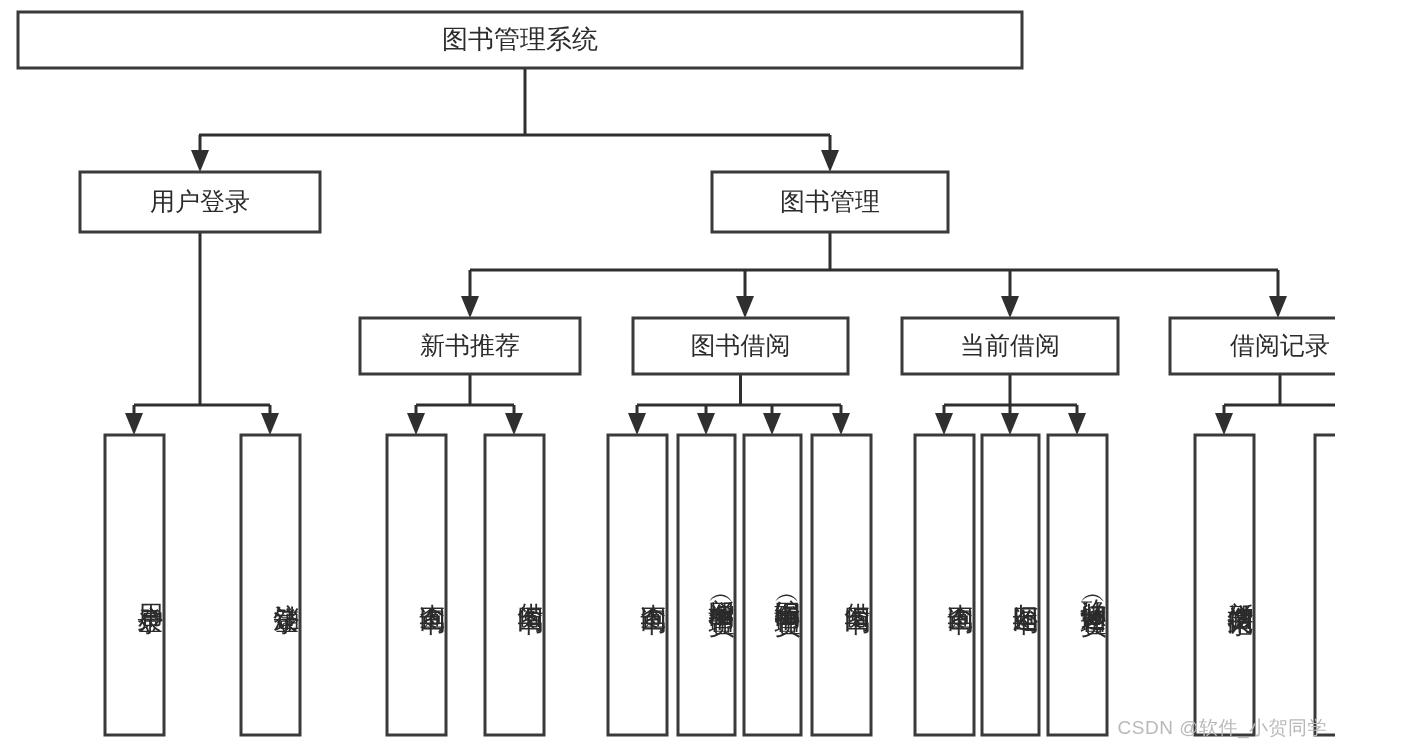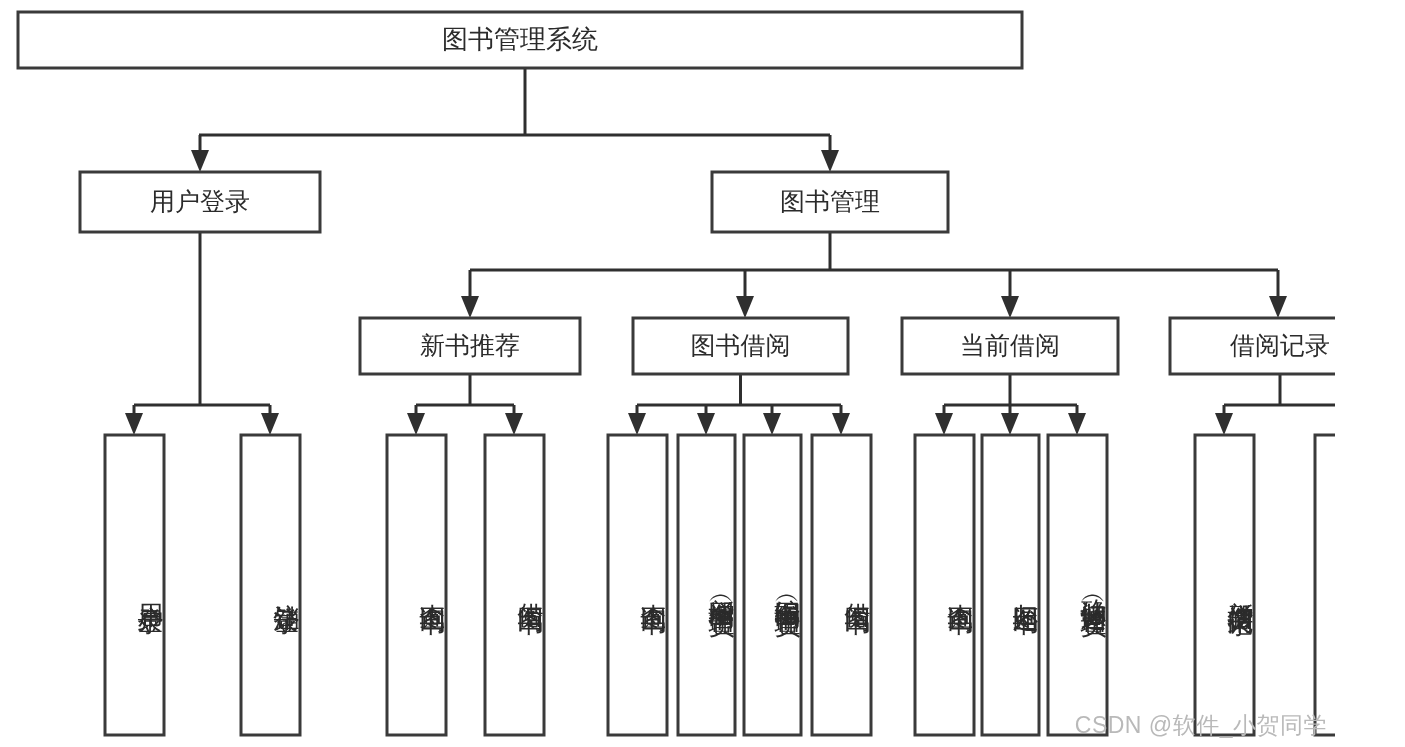--- a/index.html
+++ b/index.html
@@ -69,21 +69,21 @@
     letter-spacing: 2px;
     color: #2b2b2b;
     white-space: nowrap;
     pointer-events: none;
   }
   .watermark {
     position: absolute;
     right: 8px;
     bottom: 6px;
     font-family: "Liberation Sans", "DejaVu Sans", sans-serif;
-    font-size: 23px;
+    font-size: 19px;
     color: #b9b9b9;
     letter-spacing: 0.5px;
     user-select: none;
   }
 </style>
 </head>
 <body>
 
 <div id="diagram-root">
 

